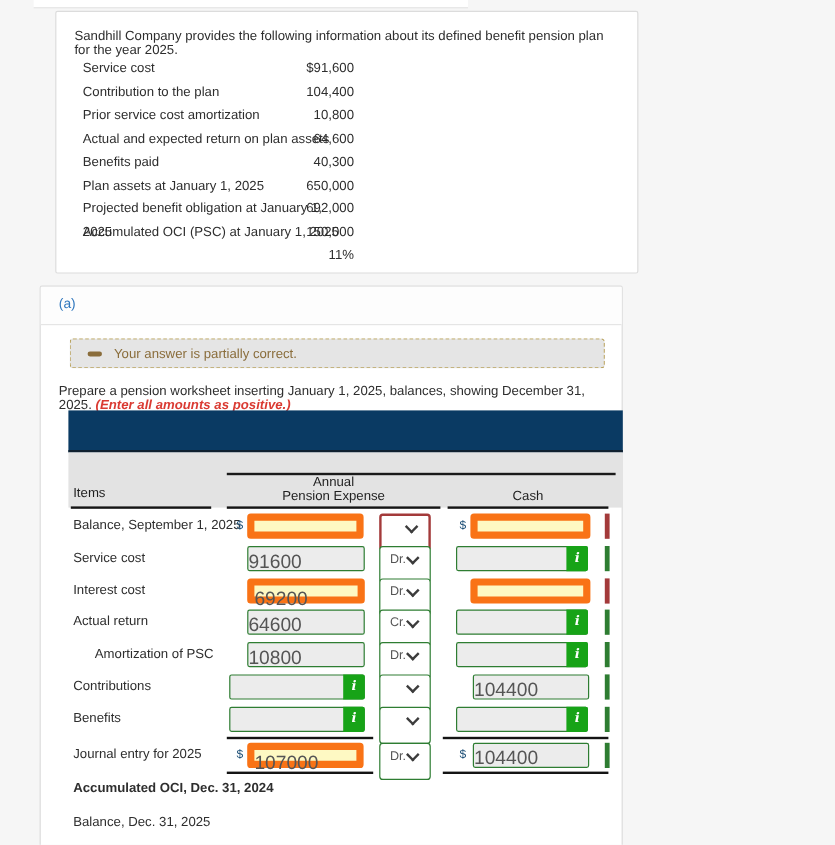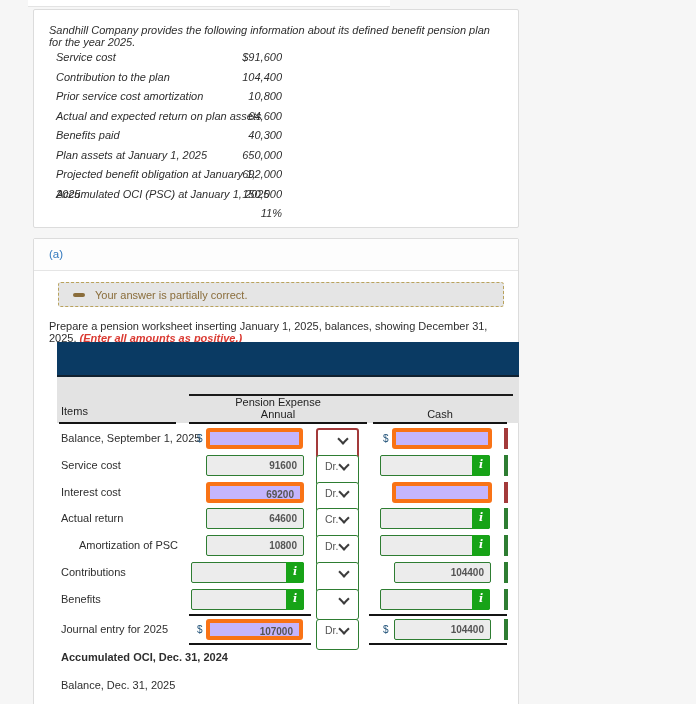--- a/index.html
+++ b/index.html
@@ -2,21 +2,21 @@
 <html><head>
 <meta charset="utf-8">
 <style>
   html,body{margin:0;padding:0;}
   body{font-family:"Liberation Sans", sans-serif; background:#f6f6f6;}
   .canvas{position:relative; width:696px; height:704px; overflow:hidden; background:#f6f6f6;}
 
   .top-strip{position:absolute; left:28px; top:0; width:362px; height:6px; background:#fff; border-bottom:1px solid #e3e3e3;}
 
   .card{position:absolute; background:#fff; border:1px solid #dcdcdc; border-radius:2px; box-sizing:border-box;}
-  .card1{left:33px; top:9px; width:486px; height:219px;font-style:italic;}
+  .card1{left:46px; top:9px; width:486px; height:219px;}
   .card2{left:33px; top:238px; width:486px; height:480px;}
 
   .intro{position:absolute; left:15px; top:14px; width:455px; font-size:11px; color:#2e2e2e;}
 
   .info-table{position:absolute; left:22px; top:38px; width:226px;}
   .info-row{position:relative; height:19.5px; line-height:19.5px; font-size:11px; color:#2e2e2e;}
   .info-label{position:absolute; left:0;}
   .info-value{position:absolute; right:0; text-align:right;}
 
   .part-strip{position:absolute; left:0; top:0; width:100%; height:32px; background:#fdfdfd; border-bottom:1px solid #e5e5e5; box-sizing:border-box;}
@@ -43,23 +43,23 @@
   .ul-ape{left:155px; top:183px; width:178px;}
   .ul-cash{left:339px; top:183px; width:134px;}
   .tl-ape-top{left:155px; top:375px; width:122px;}
   .tl-cash-top{left:335px; top:375px; width:138px;}
   .tl-ape-bot{left:155px; top:404px; width:122px;}
   .tl-cash-bot{left:335px; top:404px; width:138px;}
 
   .ws-label{position:absolute; left:27px; font-size:11px; color:#2e2e2e; white-space:nowrap;}
 
   .cell{position:absolute; height:21px; box-sizing:border-box; border-radius:3px;}
-  .cell.red{border:4px solid #f97316; background:#c4b5fd;}
+  .cell.red{border:6px solid #f97316; background:#fef9c3;}
   .cell.green{border:1px solid #2e7d32; background:#ececec; border-radius:2px;}
-  .cell .val{display:block; text-align:right; padding:4px 6px 0 0; font-size:10px; color:#555;font-weight:bold;}
+  .cell .val{display:block; text-align:left; padding:4px 6px 0 0; font-size:16px; color:#555;}
   .cell.red .val{padding-top:3px;}
 
   .dd{position:absolute; height:31px; width:43px; background:#fff; box-sizing:border-box; border-radius:3px; cursor:pointer;}
   .dd.red{border:2px solid #a33a3a;}
   .dd.green{border:1px solid #2e7d32;}
   .dd-label{position:absolute; left:8px; top:4px; font-size:10.5px; color:#555;}
   .chevron{position:absolute; right:10px; top:5px; width:6px; height:6px; border-right:2px solid #3c3c3c; border-bottom:2px solid #3c3c3c; transform:rotate(45deg);}
 
   .badge{position:absolute; right:-1px; top:-1px; width:18px; height:21px; background:#17a317; border-radius:0 2px 2px 0; color:#fff; text-align:center; font-family:"DejaVu Serif", serif; font-style:italic; font-weight:bold; font-size:11px; line-height:20px; cursor:pointer;}
 
@@ -129,22 +129,22 @@
 
     <div class="instruction">
       <span>Prepare a pension worksheet inserting January 1, 2025, balances, showing December 31, 2025. </span><span class="em-red">(Enter all amounts as positive.)</span>
     </div>
 
     <div class="ws-navy"></div>
     <div class="ws-grayband"></div>
     <div class="ws-topline"></div>
     <div class="ws-colhead head-items">Items</div>
     <div class="ws-colhead head-ape">
+      <div>Annual</div>
       <div>Pension Expense</div>
-      <div>Annual</div>
     </div>
     <div class="ws-colhead head-cash">Cash</div>
     <div class="hline ul-items"></div>
     <div class="hline ul-ape"></div>
     <div class="hline ul-cash"></div>
 
     <div class="ws-label" style="top:193px;">Balance, September 1, 2025</div>
     <span class="dollar" style="left:163px; top:194px;">$</span>
     <div class="cell red" style="left:172px; top:189px; width:97px;"></div>
     <div class="dd red" style="left:282px; top:189px;">

